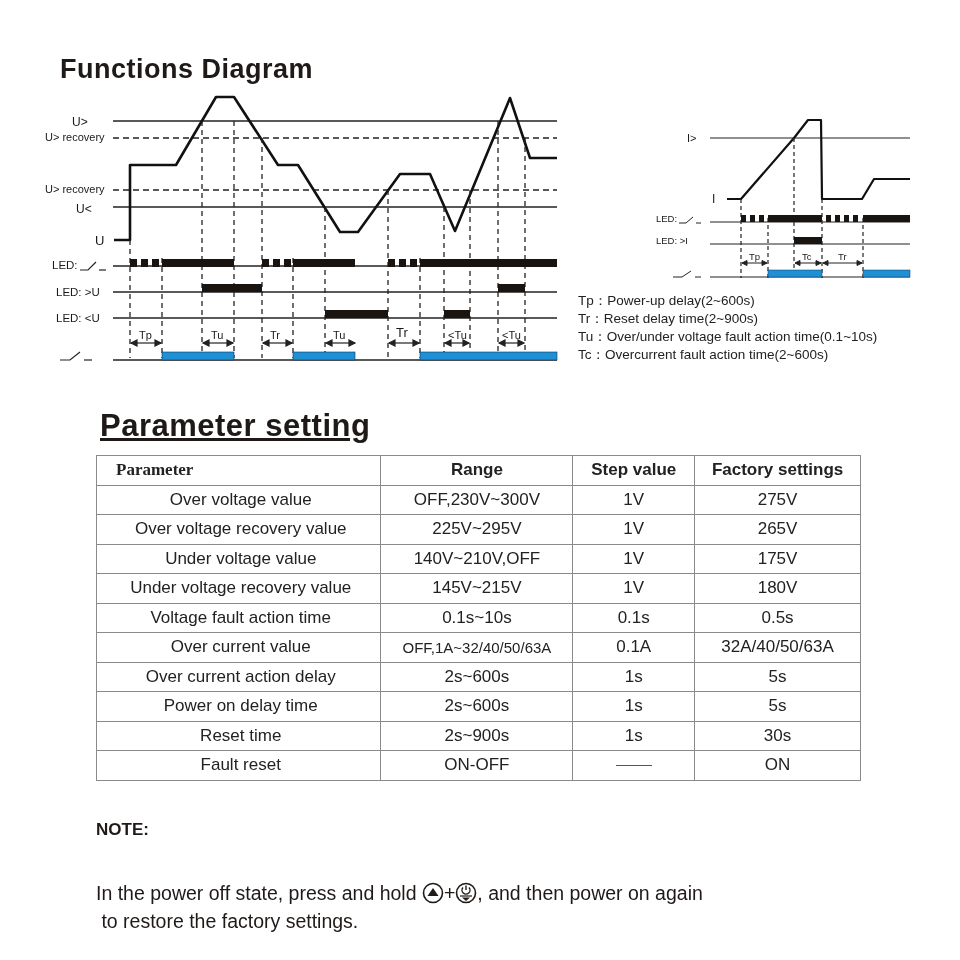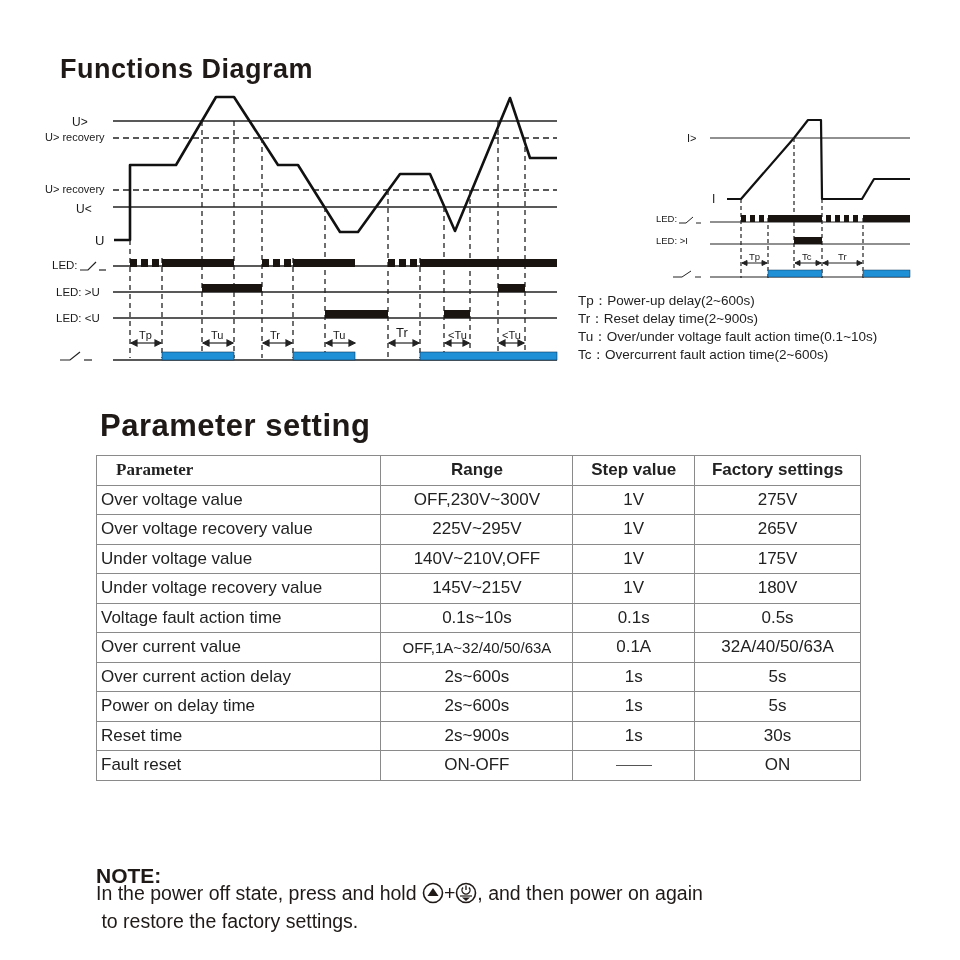--- a/index.html
+++ b/index.html
@@ -1,31 +1,31 @@
 <!DOCTYPE html>
 <html><head>
 <meta charset="utf-8">
 <style>
   html, body { margin:0; padding:0; background:#ffffff; }
   body { width:960px; height:960px; position:relative; overflow:hidden; font-family:"Liberation Sans", sans-serif; color:#1a1a1a; }
   .h1 { position:absolute; font-weight:bold; font-family:"Liberation Sans", sans-serif; color:#1f1a17; letter-spacing:0.5px; }
   #title-fd { left:60px; top:54px; font-size:27px; }
-  #title-ps { left:100px; top:408px; font-size:31px; }
+  #title-ps { left:100px; top:408px; font-size:31px;text-decoration:underline; }
   svg text { font-family:"Liberation Sans", sans-serif; fill:#1a1a1a; }
   .legend { position:absolute; left:578px; top:292px; font-size:13.5px; line-height:18px; color:#222; }
   .legend div { white-space:nowrap; }
   table.params { position:absolute; left:96px; top:455px; width:765px; border-collapse:collapse; font-size:17px; color:#222; }
   table.params th, table.params td { border:1.3px solid #8a8a8a; height:28.5px; padding:0; }
   table.params th { font-weight:bold; font-size:17px; text-align:center; }
   table.params th.first { text-align:left; padding-left:19px;font-family:Liberation Serif, serif; }
   table.params td { text-align:center; }
-  table.params td.first { text-align:left; padding-left:4px; }
+  table.params td.first { text-align:center; padding-left:4px; }
   table.params td.small { font-size:15px; }
   .dash { display:inline-block; width:36px; height:1px; background:#555; vertical-align:middle; }
-  .note-title { position:absolute; left:96px; top:820px; font-size:21px; font-weight:bold; color:#1f1a17;margin-top:44px; }
+  .note-title { position:absolute; left:96px; top:820px; font-size:17px; font-weight:bold; color:#1f1a17; }
   .note-body { position:absolute; left:96px; top:846px; font-size:19.5px; color:#1f1a17; line-height:28px; white-space:nowrap;margin-top:33px; }
   .btn-icon { display:inline-block; width:22px; height:22px; vertical-align:-4px; }
 </style>
 </head>
 <body>
 
 <div id="title-fd" class="h1">Functions Diagram</div>
 
 <svg style="position:absolute;left:0;top:0" width="570" height="380" viewBox="0 0 570 380">
 

